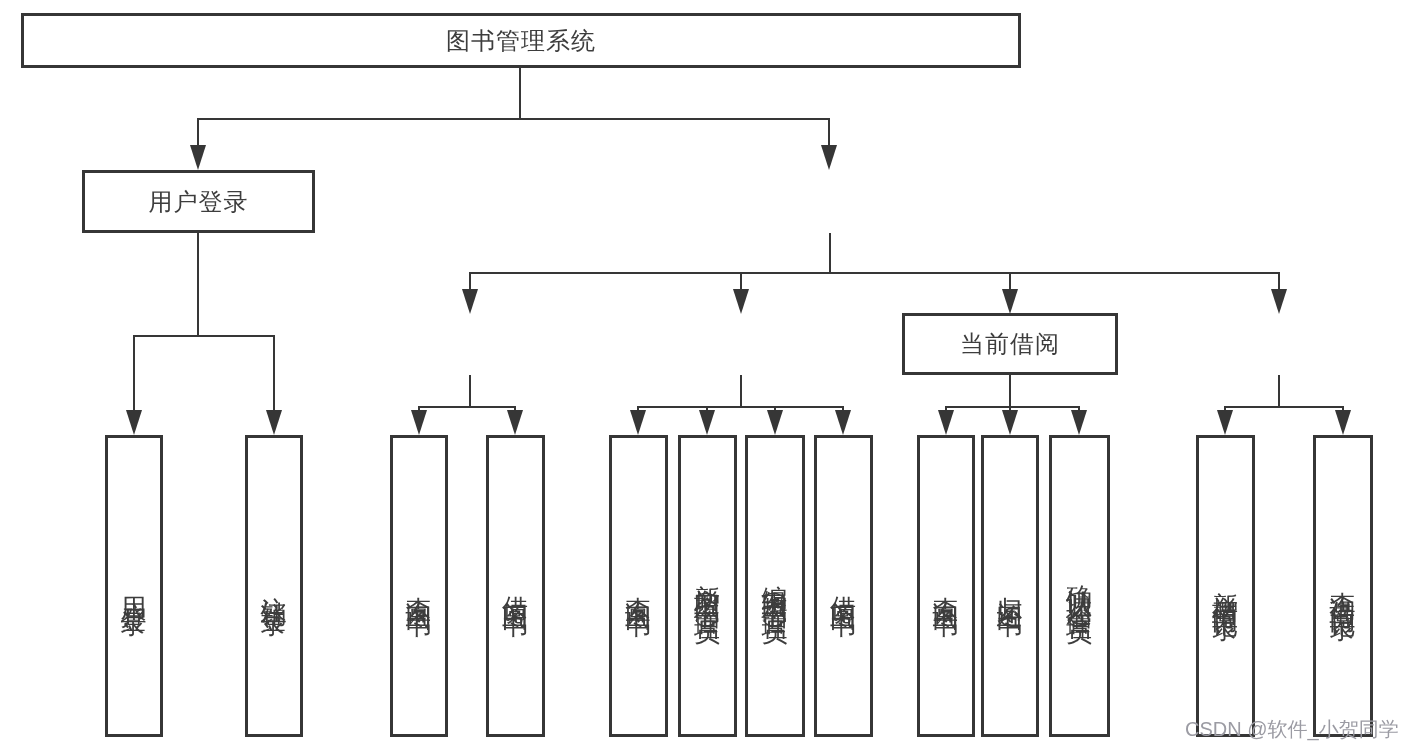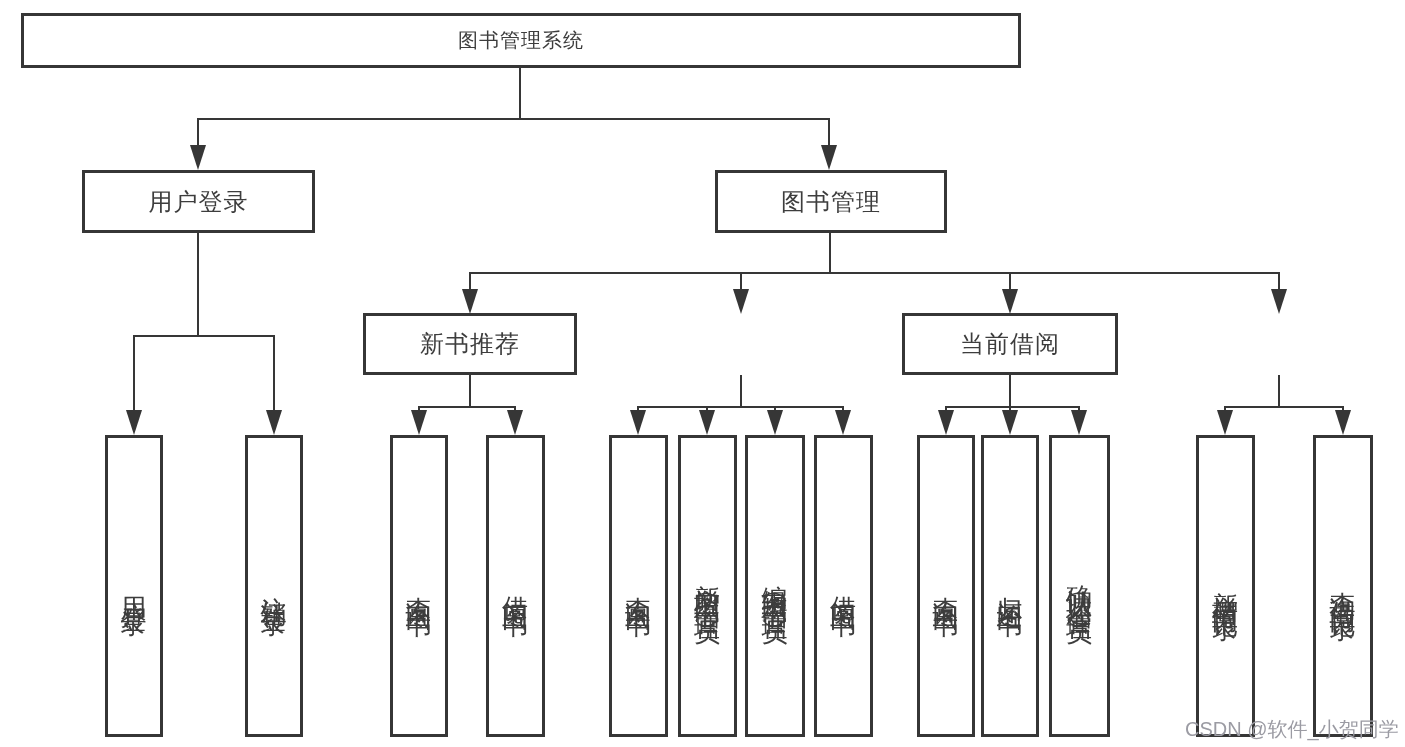--- a/index.html
+++ b/index.html
@@ -7,21 +7,21 @@
     position:relative;width:1405px;height:747px;background:#ffffff;overflow:hidden;
     font-family:"Liberation Sans", sans-serif;color:#3d3d3d;
   }
   .box{
     position:absolute;background:#ffffff;border:3px solid #363636;box-sizing:border-box;
     display:flex;align-items:center;justify-content:center;
   }
   .lbl{
     font-size:24px;letter-spacing:1px;color:#3d3d3d;white-space:nowrap;
   }
-  .root .lbl{font-size:20px;}
+  .root .lbl{font-size:24px;}
   .vtext{
     writing-mode:vertical-rl;text-orientation:mixed;
     font-size:26px;letter-spacing:5px;color:#3d3d3d;line-height:1;
   }
   .hline{position:absolute;height:2px;background:#363636;}
   .vline{position:absolute;width:2px;background:#363636;}
   .arrow{
     position:absolute;width:0;height:0;
     border-left:8px solid transparent;border-right:8px solid transparent;
     border-top:25px solid #363636;
@@ -42,45 +42,39 @@
   <div class="vline" style="left:519px;top:68px;height:52px;"></div>
   <div class="hline" style="left:198px;top:118px;width:632px;"></div>
   <div class="vline" style="left:197px;top:118px;height:36px;"></div>
   <div class="arrow" style="left:190px;top:145px;"></div>
   <div class="vline" style="left:828px;top:118px;height:36px;"></div>
   <div class="arrow" style="left:821px;top:145px;"></div>
 
   <div class="box" style="left:82px;top:170px;width:233px;height:63px;">
     <span class="lbl">用户登录</span>
   </div>
-  <div class="box" style="left:715px;top:170px;width:232px;height:63px;">
-    <span class="lbl">图书管理</span>
-  </div>
 
   <div class="vline" style="left:197px;top:233px;height:104px;"></div>
   <div class="hline" style="left:133px;top:335px;width:142px;"></div>
   <div class="vline" style="left:133px;top:335px;height:80px;"></div>
   <div class="arrow" style="left:126px;top:410px;"></div>
   <div class="vline" style="left:273px;top:335px;height:80px;"></div>
   <div class="arrow" style="left:266px;top:410px;"></div>
 
   <div class="vline" style="left:829px;top:233px;height:41px;"></div>
   <div class="hline" style="left:470px;top:272px;width:810px;"></div>
   <div class="vline" style="left:469px;top:272px;height:20px;"></div>
   <div class="arrow" style="left:462px;top:289px;"></div>
   <div class="vline" style="left:740px;top:272px;height:20px;"></div>
   <div class="arrow" style="left:733px;top:289px;"></div>
   <div class="vline" style="left:1009px;top:272px;height:20px;"></div>
   <div class="arrow" style="left:1002px;top:289px;"></div>
   <div class="vline" style="left:1278px;top:272px;height:20px;"></div>
   <div class="arrow" style="left:1271px;top:289px;"></div>
 
-  <div class="box" style="left:363px;top:313px;width:214px;height:62px;">
-    <span class="lbl">新书推荐</span>
-  </div>
   <div class="box" style="left:902px;top:313px;width:216px;height:62px;">
     <span class="lbl">当前借阅</span>
   </div>
 
   <div class="vline" style="left:469px;top:375px;height:33px;"></div>
   <div class="hline" style="left:419px;top:406px;width:97px;"></div>
   <div class="vline" style="left:418px;top:406px;height:8px;"></div>
   <div class="arrow" style="left:411px;top:410px;"></div>
   <div class="vline" style="left:514px;top:406px;height:8px;"></div>
   <div class="arrow" style="left:507px;top:410px;"></div>

